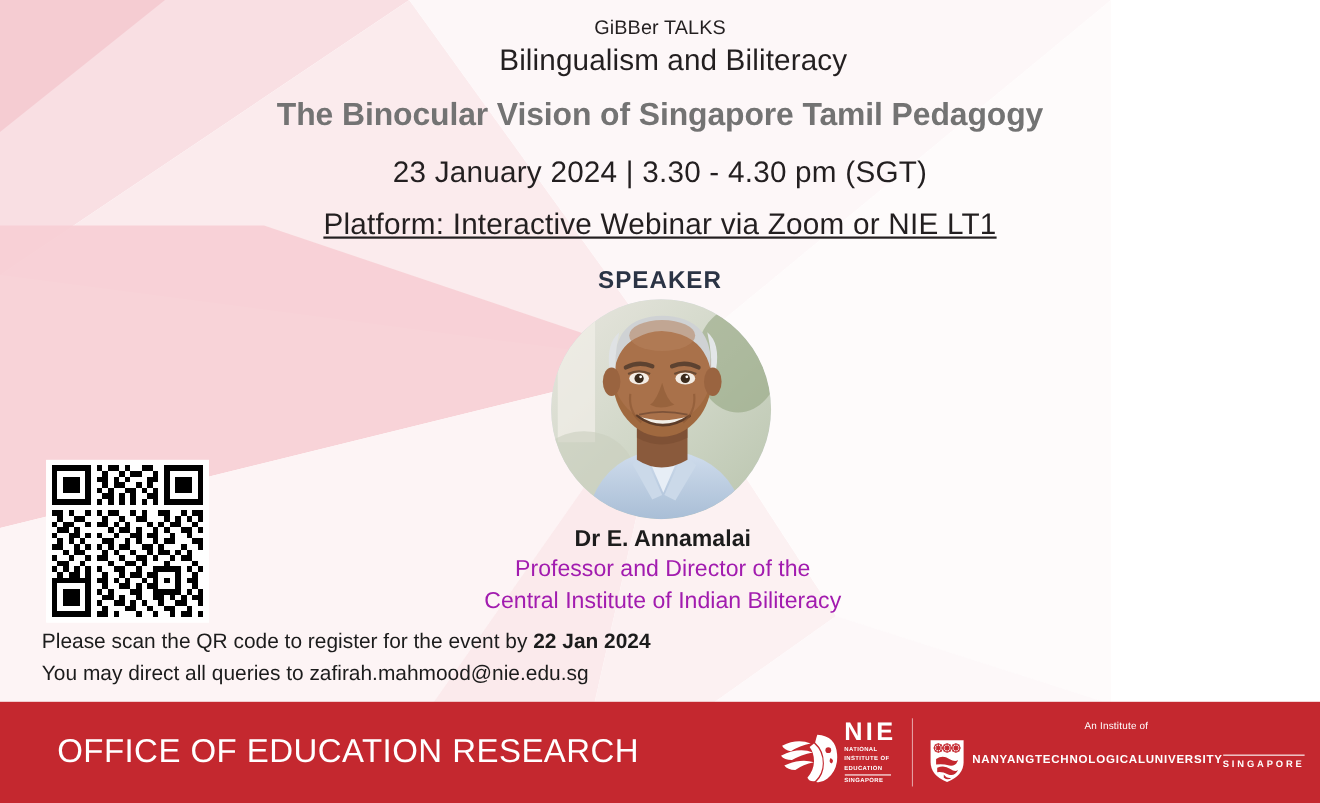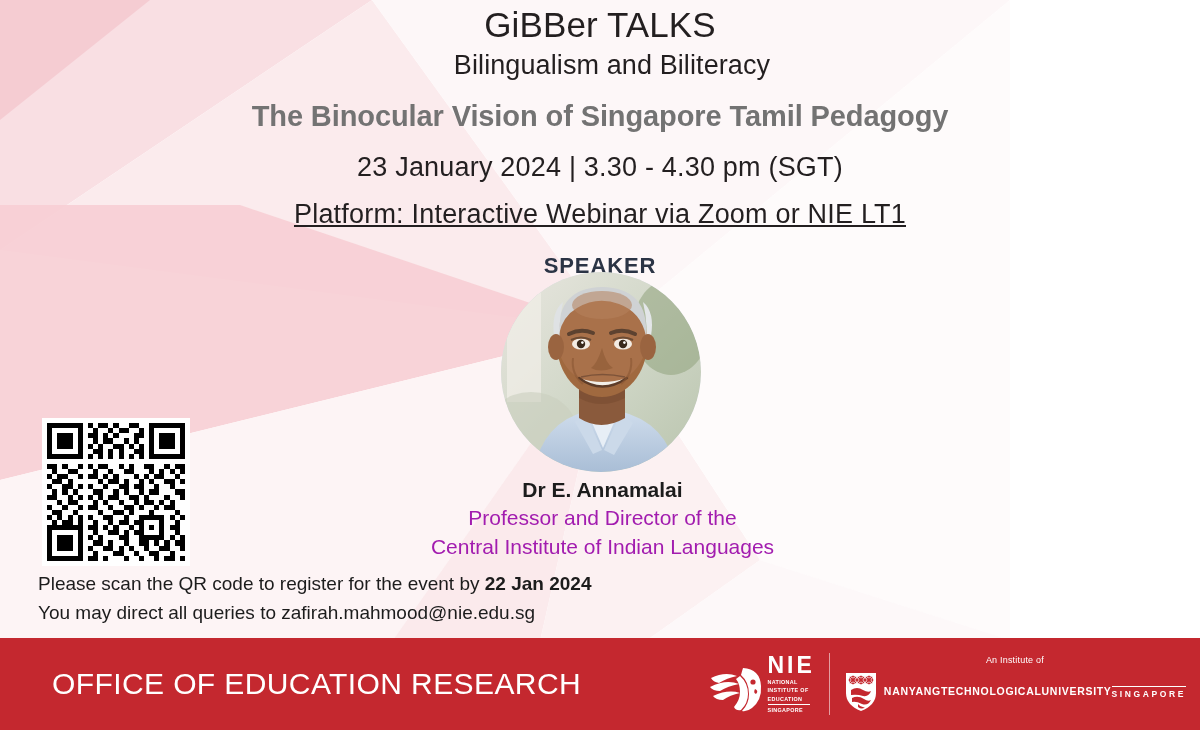--- a/index.html
+++ b/index.html
@@ -18,22 +18,22 @@
   }
   
   #bg-art { position:absolute; inset:0; width:1200px; height:730px; }
 
   
   .head-block {
     position:absolute; left:0; top:0; width:1200px;
     text-align:center; z-index:5;
   }
   .line-series {
-    font-size:35px; font-weight:400; color:#231f20;
-    letter-spacing:.1px; line-height:1.32; padding-top:2px;
+    font-size:18px; font-weight:400; color:#231f20;
+    letter-spacing:.1px; line-height:1.32; padding-top:14px;
   }
   .line-topic {
     font-size:27px; font-weight:400; color:#231f20;
     letter-spacing:.1px; line-height:1.32;padding-left:24px;
   }
   .line-title {
     font-size:29px; font-weight:bold; color:#737373;
     letter-spacing:-.1px; margin-top:14px; line-height:1.3;
   }
   .line-datetime {
@@ -198,21 +198,21 @@
           <path d="M72 86 Q70 102 82 112" stroke="#8a5634" stroke-width="2" fill="none" opacity="0.6"></path>
           <path d="M130 86 Q132 102 120 112" stroke="#8a5634" stroke-width="2" fill="none" opacity="0.6"></path>
         </g>
       </svg>
     </div>
   </div>
 
   <div class="speaker-caption">
     <div class="sp-name">Dr E. Annamalai</div>
     <div class="sp-role">Professor and Director of the</div>
-    <div class="sp-role">Central Institute of Indian Languages</div>
+    <div class="sp-role">Central Institute of Indian Biliteracy</div>
   </div>
 
   <div class="qr-box">
     <svg viewBox="0 0 29 29" width="148" height="148" shape-rendering="crispEdges">
       <rect width="29" height="29" fill="#ffffff"></rect>
       <g fill="#000000">
 
         <rect x="1" y="1" width="7" height="1"></rect>
           <rect x="1" y="7" width="7" height="1"></rect>
         <rect x="1" y="1" width="1" height="7"></rect>

